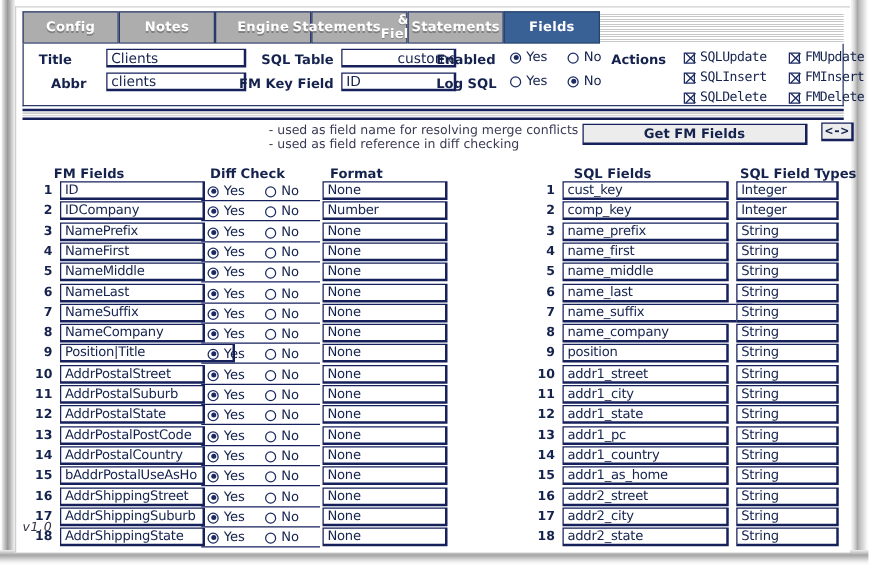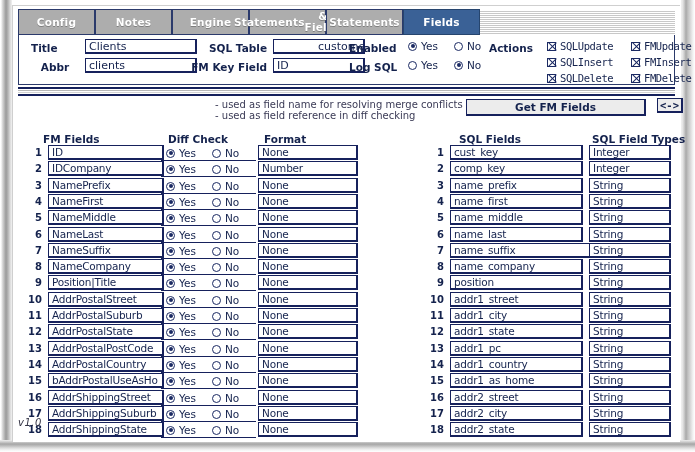--- a/index.html
+++ b/index.html
@@ -489,21 +489,21 @@
       <div class="radio-grp" style="left: 212px; top: 261px;">
         <span class="radio"></span>
         <span class="radio-lbl">No</span>
       </div>
       <div class="hline" style="left: 161px; top: 274px; width: 95px;"></div>
       <div class="cellbox" style="left: 258px; top: 259px; width: 100px;">None</div>
       <div class="cellbox" style="left: 450px; top: 259px; width: 133px;">name_company</div>
       <div class="cellbox" style="left: 589px; top: 259px; width: 82px;">String</div>
       <div class="rownum" style="left: 428px; top: 261px; width: 16px;">8</div>
       <div class="rownum" style="left: 26px; top: 277px; width: 16px;">9</div>
-      <div class="cellbox" style="left: 48px; top: 275px; width: 116px;">Position|Title</div>
+      <div class="cellbox" style="left: 48px; top: 275px; width: 140px;">Position|Title</div>
       <div class="radio-grp" style="left: 166px; top: 277px;">
         <span class="radio on"></span>
         <span class="radio-lbl">Yes</span>
       </div>
       <div class="radio-grp" style="left: 212px; top: 277px;">
         <span class="radio"></span>
         <span class="radio-lbl">No</span>
       </div>
       <div class="hline" style="left: 161px; top: 290px; width: 95px;"></div>
       <div class="cellbox" style="left: 258px; top: 275px; width: 100px;">None</div>

